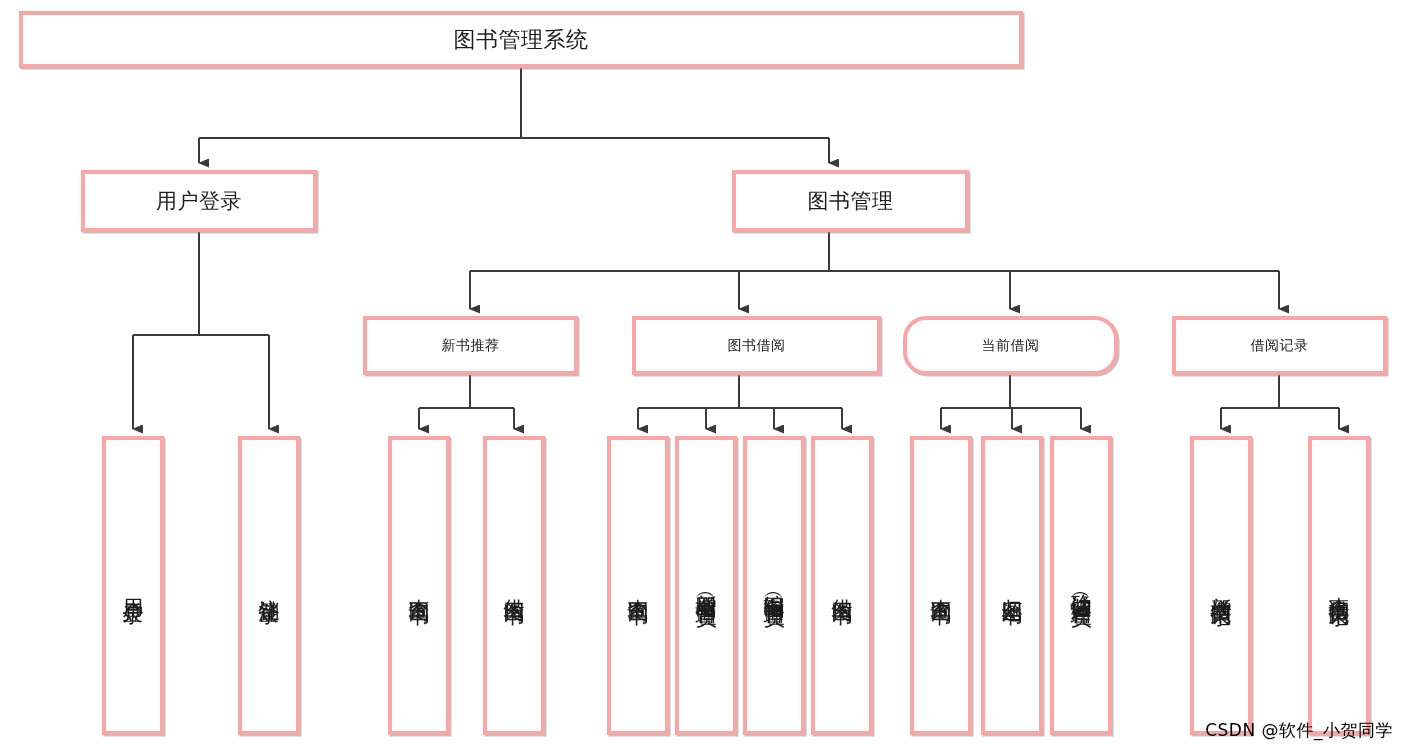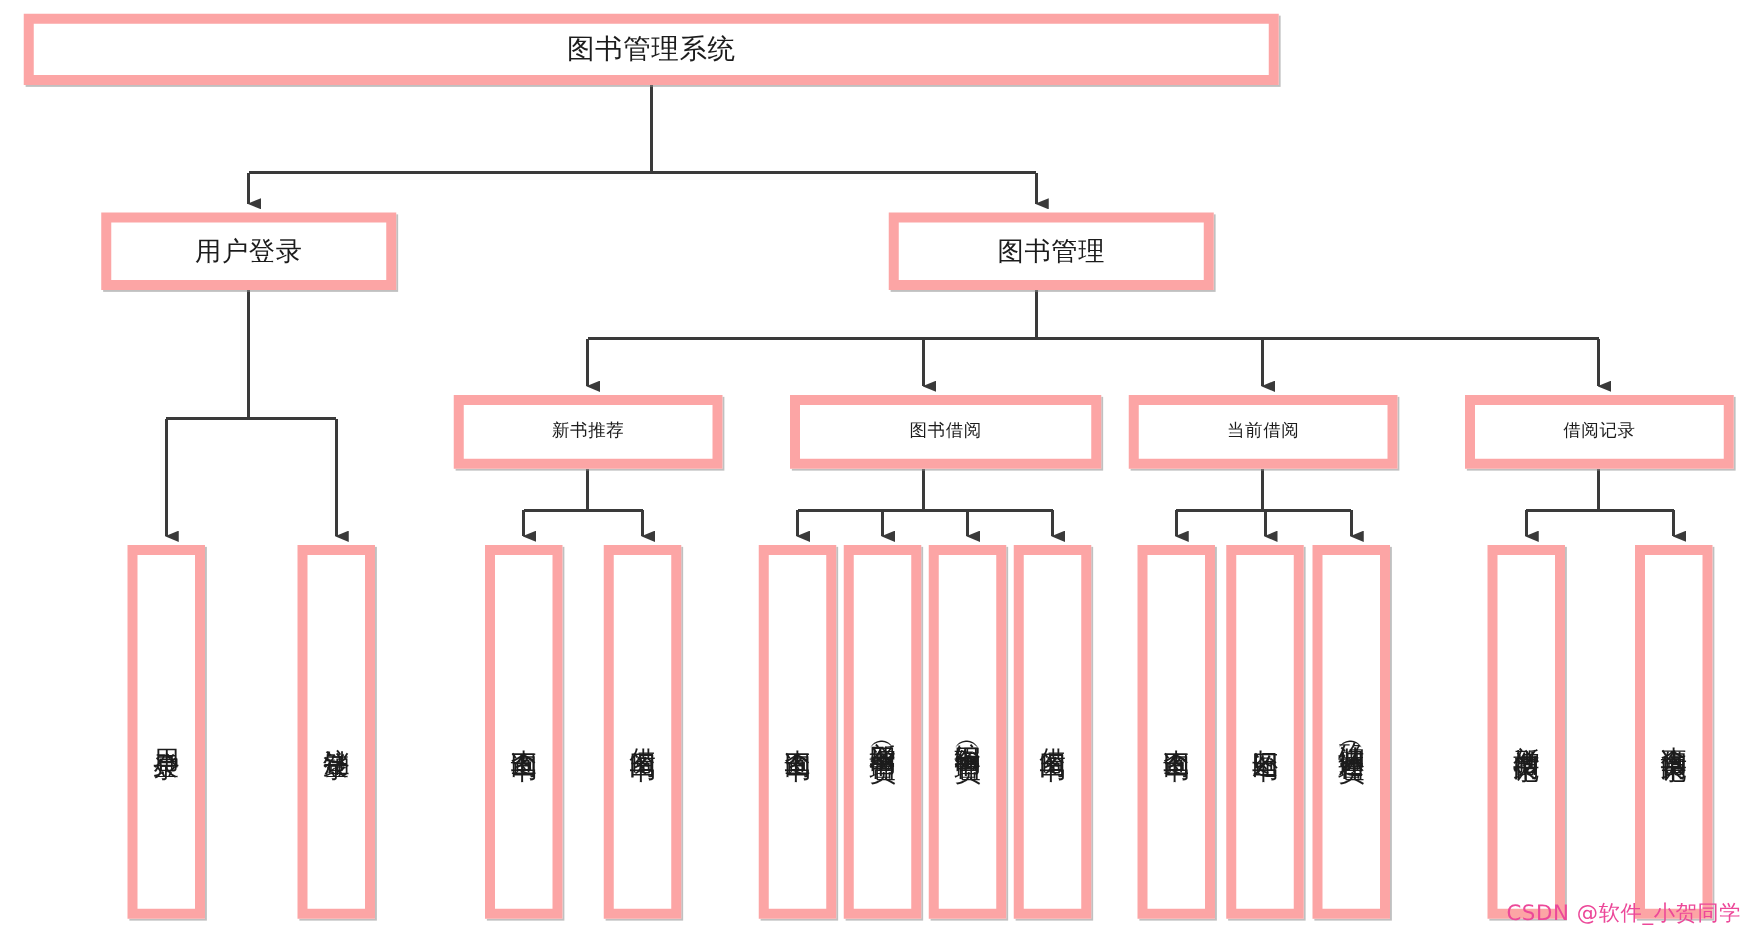--- a/index.html
+++ b/index.html
@@ -23,21 +23,21 @@
     left: 0;
     top: 0;
     width: 1405px;
     height: 747px;
     pointer-events: none;
   }
   .node {
     position: absolute;
     box-sizing: border-box;
     background: #ffffff;
-    border: 8px solid #fca5a5;
+    border: 4px solid #fca5a5;
     display: flex;
     align-items: center;
     justify-content: center;
     box-shadow: 1.5px 1.5px 0 0 rgba(140,140,140,0.55);
   }
   .node .node-label {
     color: #1c1c1c;
     font-size: 21px;
     line-height: 1.18;
     letter-spacing: 0.5px;
@@ -55,21 +55,21 @@
     max-height: 100%;
   }
   .node.root .node-label { font-size: 22px; }
   .node.level2 .node-label { font-size: 21px; }
   .node.level3 .node-label { font-size: 14px; }
 
   #watermark {
     position: absolute;
     right: 12px;
     bottom: 5px;
-    color: #ec4899;
+    color: #000000;
     font-size: 17px;
     letter-spacing: 0.5px;
     white-space: nowrap;
     user-select: none;
   }
 </style>
 </head>
 <body>
 
 <div id="diagram-root">
@@ -124,31 +124,31 @@
     </g>
   </svg>
 
   <div class="node root" style="left:19px; top:11px; width:1004px; height:57px;">
     <span class="node-label">图书管理系统</span>
   </div>
 
   <div class="node level2" style="left:81px; top:170px; width:236px; height:62px;">
     <span class="node-label">用户登录</span>
   </div>
-  <div class="node level2" style="left:711px; top:170px; width:260px; height:62px;">
+  <div class="node level2" style="left:732px; top:170px; width:237px; height:62px;">
     <span class="node-label">图书管理</span>
   </div>
 
   <div class="node level3" style="left:363px; top:316px; width:215px; height:59px;">
     <span class="node-label">新书推荐</span>
   </div>
   <div class="node level3" style="left:632px; top:316px; width:249px; height:59px;">
     <span class="node-label">图书借阅</span>
   </div>
-  <div class="node level3" style="left:903px; top:316px; width:215px; height:59px;">
+  <div class="node level3" style="left:903px; top:316px; width:215px; height:59px;border-radius:23px;">
     <span class="node-label">当前借阅</span>
   </div>
   <div class="node level3" style="left:1172px; top:316px; width:215px; height:59px;">
     <span class="node-label">借阅记录</span>
   </div>
 
   <div class="node vertical" style="left:102px; top:436px; width:62px; height:299px;">
     <span class="node-label">用户登录</span>
   </div>
   <div class="node vertical" style="left:238px; top:436px; width:62px; height:299px;">

